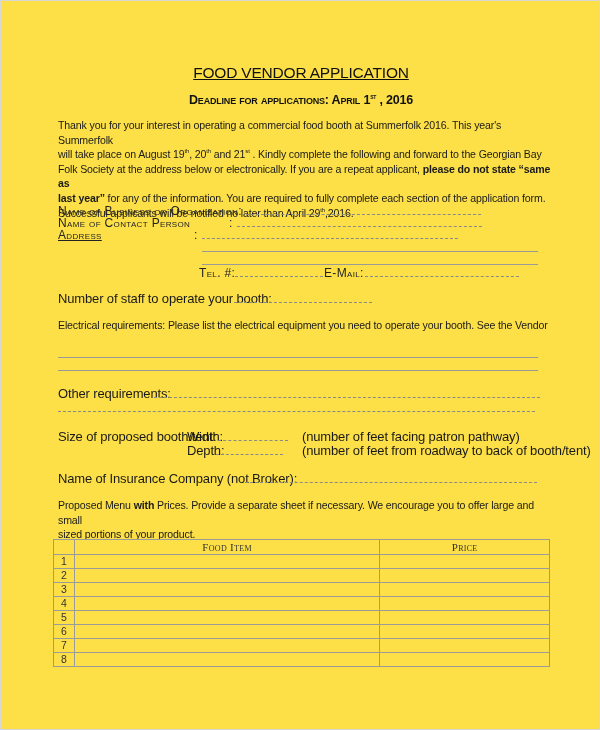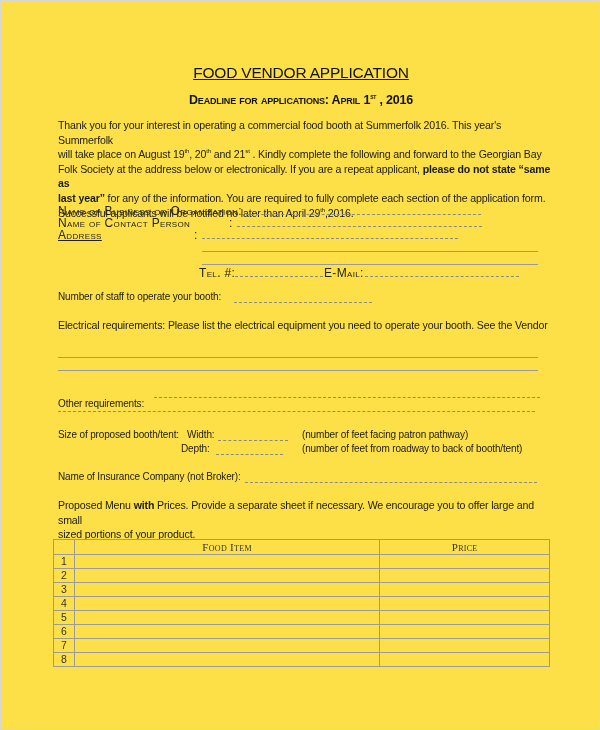--- a/index.html
+++ b/index.html
@@ -26,21 +26,21 @@
     .para {
       left: 57px; width: 500px; font-size: 10.6px; line-height: 14.6px;
       white-space: normal; color: #1a1a1a; letter-spacing: -0.15px;
     }
     .para sup { font-size: 6px; line-height: 0; }
     .sc {
       font-variant: small-caps; font-size: 12px; letter-spacing: 0.35px; color: #222;
     }
     .line { position: absolute; height: 0; border-bottom: 1px dashed #8a8a8a; }
     .line.solid { border-bottom: 1px solid #9a9a9a; }
-    .txt { font-size: 10px; color: #1a1a1a; letter-spacing: -0.15px; }
+    .txt { font-size: 13px; color: #1a1a1a; letter-spacing: -0.15px; }
     table.menu {
       position: absolute; left: 52px; top: 538px; width: 497px;
       border-collapse: collapse; font-size: 10.5px;
     }
     table.menu td, table.menu th {
       border: 1px solid #9b9b9b; height: 13px; padding: 0; line-height: 13px;
       font-weight: normal;
     }
     table.menu th { font-variant: small-caps; color: #333; letter-spacing: 0.3px; font-size: 11px; height: 14px; font-family: Liberation Serif, serif; }
     table.menu td.num { width: 20px; text-align: center; color: #333; font-size: 10.5px; }
@@ -83,30 +83,30 @@
 
   <div class="abs txt" style="left:57px; top:290px;">Number of staff to operate your booth:</div>
   <div class="line" style="left:233px; top:301px; width:138px;"></div>
 
   <div class="abs para" style="top:317px;">
     <div>Electrical requirements:  Please list the electrical equipment you need to operate your booth. See the Vendor</div>
   </div>
   <div class="line solid" style="left:57px; top:356px; width:480px;"></div>
   <div class="line solid" style="left:57px; top:369px; width:480px;"></div>
 
-  <div class="abs txt" style="left:57px; top:385px;margin-top:12px;">Other requirements:</div>
+  <div class="abs txt" style="left:57px; top:385px;">Other requirements:</div>
   <div class="line" style="left:153px; top:396px; width:386px;"></div>
   <div class="line" style="left:57px; top:410px; width:477px;"></div>
 
   <div class="abs txt" style="left:57px; top:428px;">Size of proposed booth/tent:</div>
   <div class="abs txt" style="left:186px; top:428px;">Width:</div>
   <div class="line" style="left:217px; top:439px; width:70px;"></div>
   <div class="abs txt" style="left:301px; top:428px;">(number of feet facing patron pathway)</div>
 
-  <div class="abs txt" style="left:180px; top:442px;">Depth:</div>
+  <div class="abs txt" style="left:186px; top:442px;">Depth:</div>
 
   <div class="line" style="left:215px; top:453px; width:67px;"></div>
   <div class="abs txt" style="left:57px; top:470px;">Name of Insurance Company (not Broker):</div>
 
   <div class="abs txt" style="left:301px; top:442px;">(number of feet from roadway to back of booth/tent)</div>
   <div class="line" style="left:244px; top:481px; width:292px;"></div>
 
   <div class="abs para" style="top:497px;">
     <div><span>Proposed Menu </span><b>with</b><span> Prices. Provide a separate sheet if necessary. We encourage you to offer large and small</span></div>
     <div>sized portions of your product.</div>

